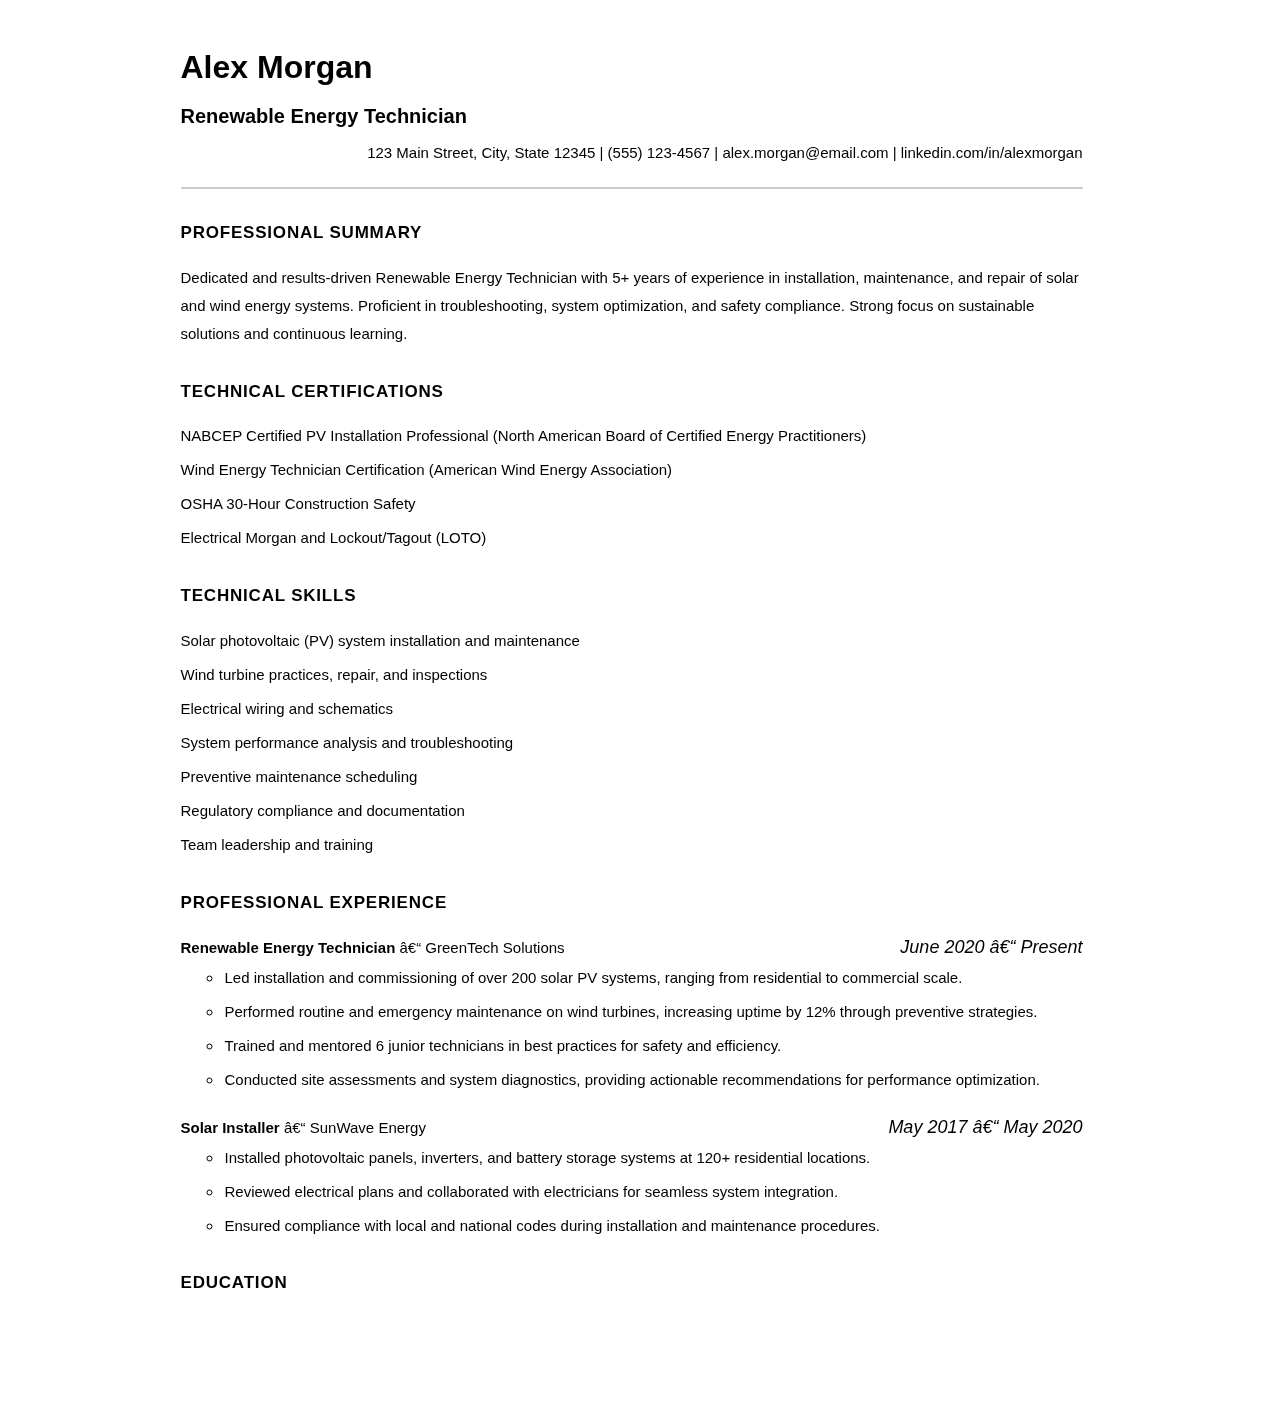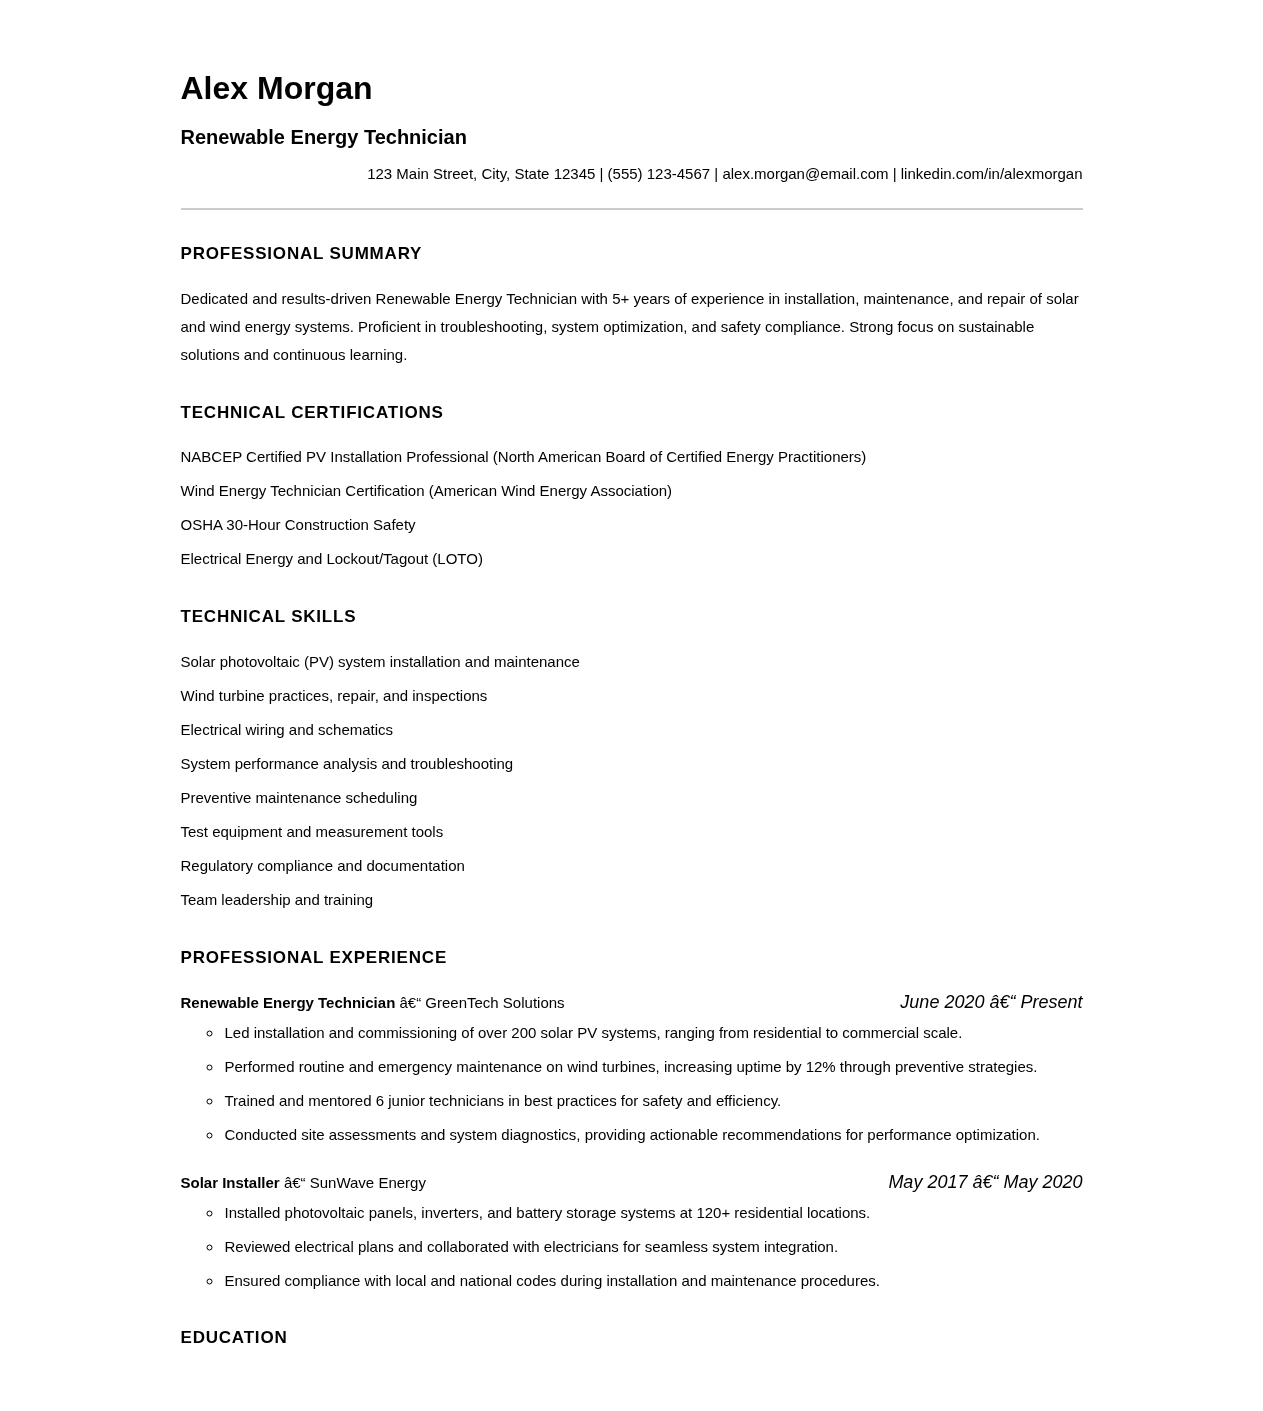--- a/index.html
+++ b/index.html
@@ -11,21 +11,21 @@
     color: #000000;
     font-family: "Liberation Sans", sans-serif;
   }
   body {
     width: 1263px;
     min-height: 1411px;
   }
   .page {
     width: 902px;
     margin: 0 auto;
-    padding-top: 69px;
+    padding-top: 48px;
   }
 
   
   .name {
     font-size: 32px;
     font-weight: bold;
     line-height: 1.2;
     margin: 0 0 18px 0;
   }
   .job-title {
@@ -110,31 +110,30 @@
   <section>
     <h3 class="section-heading">PROFESSIONAL SUMMARY</h3>
     <p class="body-text">Dedicated and results-driven Renewable Energy Technician with 5+ years of experience in installation, maintenance, and repair of solar and wind energy systems. Proficient in troubleshooting, system optimization, and safety compliance. Strong focus on sustainable solutions and continuous learning.</p>
   </section>
 
   <section>
     <h3 class="section-heading">TECHNICAL CERTIFICATIONS</h3>
     <p class="cert-line"><span class="cert-name">NABCEP Certified PV Installation Professional</span><span> (North American Board of Certified Energy Practitioners)</span></p>
     <p class="cert-line"><span class="cert-name">Wind Energy Technician Certification</span><span> (American Wind Energy Association)</span></p>
     <p class="cert-line"><span class="cert-name">OSHA 30-Hour Construction Safety</span><span></span></p>
-    <p class="cert-line"><span class="cert-name">Electrical Energy and Lockout/Tagout (LOTO)</span><span></span></p>
+    <p class="cert-line"><span class="cert-name">Electrical Morgan and Lockout/Tagout (LOTO)</span><span></span></p>
   </section>
 
   <section>
     <h3 class="section-heading">TECHNICAL SKILLS</h3>
     <p class="skill-line">Solar photovoltaic (PV) system installation and maintenance</p>
     <p class="skill-line">Wind turbine practices, repair, and inspections</p>
     <p class="skill-line">Electrical wiring and schematics</p>
     <p class="skill-line">System performance analysis and troubleshooting</p>
     <p class="skill-line">Preventive maintenance scheduling</p>
-    <p class="skill-line">Test equipment and measurement tools</p>
     <p class="skill-line">Regulatory compliance and documentation</p>
     <p class="skill-line">Team leadership and training</p>
   </section>
 
   <section>
     <h3 class="section-heading">PROFESSIONAL EXPERIENCE</h3>
 
     <div class="job">
       <p class="job-header">
         <span><span class="job-role">Renewable Energy Technician</span> <span>â€“ GreenTech Solutions</span></span>

